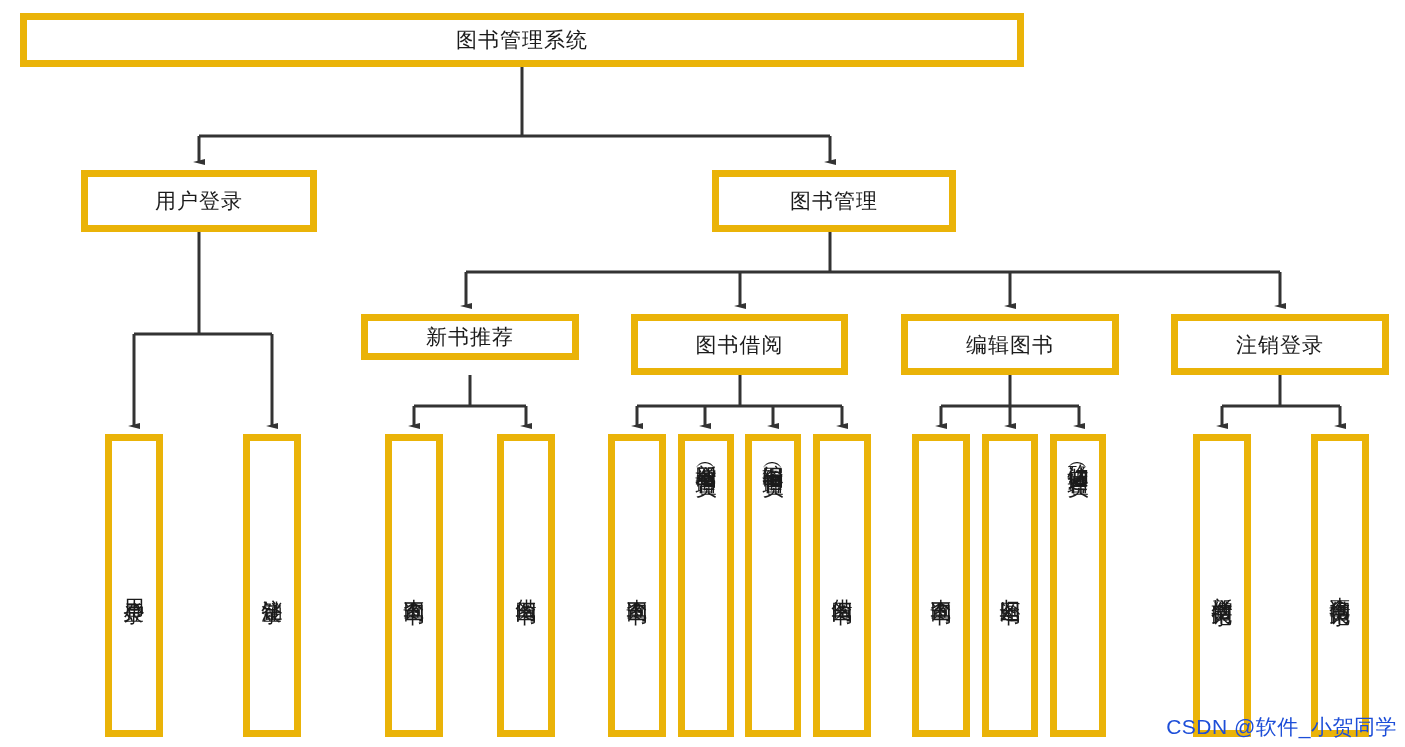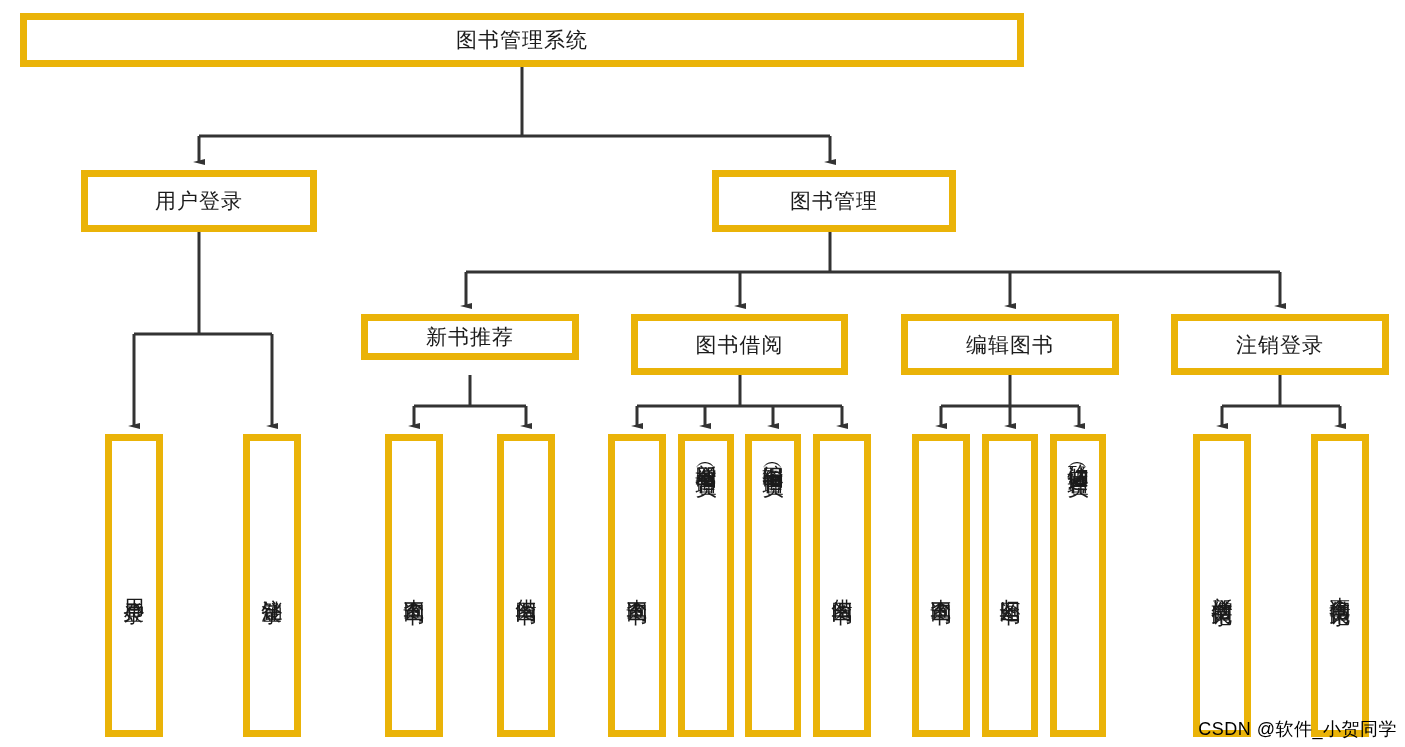--- a/index.html
+++ b/index.html
@@ -51,22 +51,22 @@
     justify-content: center;
     white-space: nowrap;
   }
   .node-v.align-top {
     justify-content: flex-start;
   }
   #watermark {
     position: absolute;
     right: 8px;
     bottom: 6px;
-    font-size: 18px;
-    color: #000000;
+    font-size: 21px;
+    color: #1d4ed8;
     letter-spacing: 0.5px;
     z-index: 5;
     white-space: nowrap;
   }
 </style>
 </head>
 <body>
 
 <div id="diagram-root">
 

